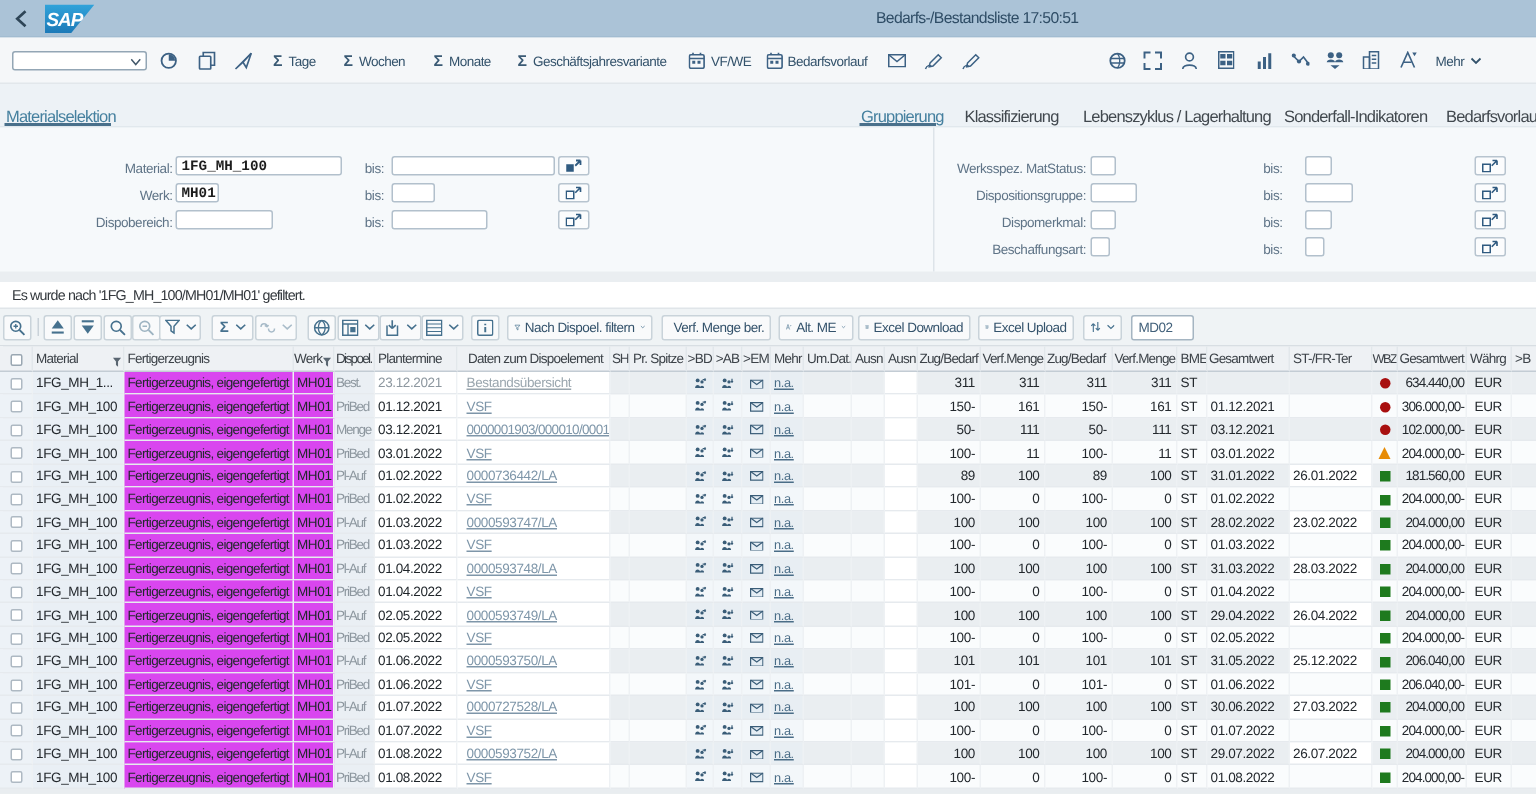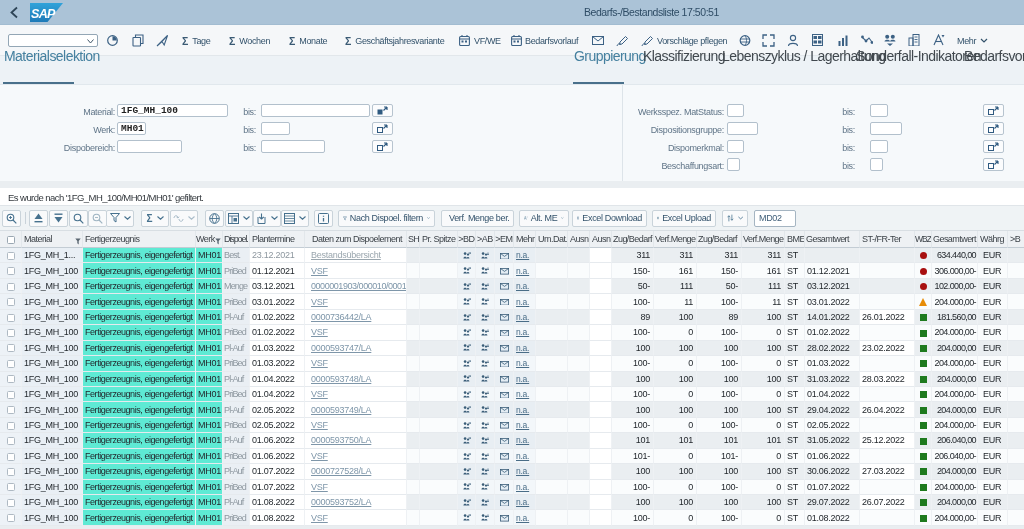--- a/index.html
+++ b/index.html
@@ -8,21 +8,21 @@
 
 #shell{left:0;top:0;width:1024px;height:25px;background:#abc3d7;border-bottom:1px solid #a2bcd1}
 #title{left:584px;top:6px;font-size:10.5px;letter-spacing:-0.45px;color:#2f4d66}
 
 #topbar{left:0;top:25px;width:1024px;height:31px;background:#f5f7f9;border-bottom:1px solid #e2e7eb}
 #topbar .it{position:absolute;top:0;height:31px;display:flex;align-items:center;font-size:9px;letter-spacing:-0.35px;color:#33526b;white-space:nowrap}
 #topbar .sg{font-size:10.5px;font-weight:bold;color:#3a5a74;margin-right:4px;letter-spacing:0}
 #combo{left:8px;top:34px;width:90px;height:13px;background:#fff;border:1px solid #93a6b5;border-radius:2px}
 
 #tabbar{left:0;top:56px;width:1024px;height:29px;background:#edf2f6;border-bottom:1px solid #e1e8ed}
-.tab{position:absolute;top:48px;font-size:14px;letter-spacing:-0.55px;color:#41484e;white-space:nowrap}
+.tab{position:absolute;top:72px;font-size:11px;letter-spacing:-0.55px;color:#41484e;white-space:nowrap}
 .tab.act{color:#4c7fa0;color:#45809f}
 .tabline{position:absolute;height:2.5px;background:#49708b}
 
 #form{left:0;top:85px;width:1024px;height:96px;background:#f6f9fb}
 .flabel{position:absolute;font-size:9px;letter-spacing:-0.3px;color:#5f7487;text-align:right;white-space:nowrap}
 .finput{position:absolute;height:13px;background:#fff;border:1px solid #b2c0cc;border-radius:2px;font-family:"Liberation Mono",monospace;font-size:9.5px;font-weight:bold;color:#1d1d1d;letter-spacing:0;line-height:11px;padding-left:3px}
 .fbtn{position:absolute;width:21px;height:13px;background:#fbfcfd;border:1px solid #b7c4cf;border-radius:2px;display:flex;align-items:center;justify-content:center}
 #fdivider{left:622px;top:85px;width:1px;height:96px;background:#dde4e9}
 
 #msgbar{left:0;top:188px;width:1024px;height:18px;background:#fff;border-bottom:1px solid #e0e5e9;font-size:9.5px;letter-spacing:-0.55px;color:#33383d;line-height:20px;padding-left:8px}
@@ -37,21 +37,21 @@
 #tbl td{height:15.45px;border-bottom:1px solid #e6eaee;border-right:1px solid #eef1f4;padding:0 2px 0 2px;white-space:nowrap;overflow:hidden;vertical-align:middle;position:relative}
 #tbl .r{text-align:right;padding-right:3px}
 #tbl .c{text-align:center;padding:0}
 .lnk{color:#7e96a9;text-decoration:underline}
 .lnk1{color:#9aa6ae;text-decoration:underline}
 .na{color:#4a6d87;text-decoration:underline}
 .grey{color:#8d979f}
 .dt{color:#1e2429}
 .cb{width:8px;height:8px;background:#fff;border:1px solid #aeb9c3;border-radius:1.5px;display:inline-block;vertical-align:middle}
 
-.c-cb{background:#edf2f7}.c-mat{background:#e9eff5}.c-kz{background:#5eead4}.c-dp{background:#eaeff4}.c-wh{background:#ffffff}
+.c-cb{background:#edf2f7}.c-mat{background:#e9eff5}.c-kz{background:#d946ef}.c-dp{background:#eaeff4}.c-wh{background:#ffffff}
 tr.od .st{background:#eaeef1}tr.ev .st{background:#fafcfd}
 tr.od .sti{background:#e8eef3}tr.ev .sti{background:#f3f7fa}
 .ind{display:inline-block;vertical-align:middle}
 #botstrip{left:0;top:525px;width:1024px;height:4px;background:#e9edf0}
 .chev{display:inline-block;margin-left:4px}
 </style></head>
 <body>
 
 <div class="abs" id="shell"></div>
 <svg class="abs" style="left:9px;top:6px" width="10" height="13" viewBox="0 0 10 13">
@@ -105,21 +105,20 @@
       <path d="M0.5 0.5 L6 5 L11.5 0.5" fill="none" stroke="#3c6184" stroke-width="1"></path>
     </svg>
 <svg class="abs" style="left:616px;top:9px" width="13" height="13" viewBox="0 0 13 13">
       <path d="M1 12 C2 9 4 9.5 5 10.5" fill="none" stroke="#3c6184" stroke-width="1"></path>
       <path d="M4 8 L9.5 2.5 L11.5 4.5 L6 10 L3.5 10.5 Z" fill="none" stroke="#3c6184" stroke-width="1"></path>
     </svg>
 <svg class="abs" style="left:641px;top:9px" width="13" height="13" viewBox="0 0 13 13">
       <path d="M1 12 C2 9 4 9.5 5 10.5" fill="none" stroke="#3c6184" stroke-width="1"></path>
       <path d="M4 8 L9.5 2.5 L11.5 4.5 L6 10 L3.5 10.5 Z" fill="none" stroke="#3c6184" stroke-width="1"></path>
     </svg>
-<div class="it" style="left:657px">Vorschläge pflegen</div>
 <svg class="abs" style="left:739px;top:9px" width="12" height="13" viewBox="0 0 12 13">
       <circle cx="6" cy="6.5" r="4.8" fill="none" stroke="#3c6184" stroke-width="1.2"></circle>
       <path d="M6 1.7 C8 4 8 9 6 11.3 M1.5 5 H10.5 M1.5 8 H10.5" fill="none" stroke="#3c6184" stroke-width="0.9"></path>
     </svg>
 <svg class="abs" style="left:762px;top:9px" width="13" height="13" viewBox="0 0 13 13">
       <path d="M1 5 V1 H5 M8 1 H12 V5 M12 8 V12 H8 M5 12 H1 V8" fill="none" stroke="#3c6184" stroke-width="1.3"></path>
     </svg>
 <svg class="abs" style="left:787px;top:9px" width="12" height="13" viewBox="0 0 12 13">
       <circle cx="6" cy="4" r="2.6" fill="none" stroke="#3c6184" stroke-width="1.1"></circle>
       <path d="M1.5 12 C1.5 8.5 10.5 8.5 10.5 12" fill="none" stroke="#3c6184" stroke-width="1.1"></path>
@@ -657,21 +656,21 @@
           </svg></td>
 <td class="sti"><span class="na" style="font-size:8.5px">n.a.</span></td>
 <td class="st"></td>
 <td class="st"></td>
 <td class="c-wh"></td>
 <td class="st r">89</td>
 <td class="st r">100</td>
 <td class="st r">89</td>
 <td class="st r">100</td>
 <td class="st">ST</td>
-<td class="st">14.01.2022</td>
+<td class="st">31.01.2022</td>
 <td class="c-wh">26.01.2022</td>
 <td class="st c"><span class="ind" style="width:7px;height:7px;background:#1e7a1e"></span></td>
 <td class="st r" style="letter-spacing:-0.6px;padding-right:1px">181.560,00</td>
 <td class="st" style="padding-left:5px">EUR</td>
 <td class="st"></td>
 </tr>
 <tr class="ev">
 <td class="c c-cb"><span class="cb"></span></td>
 <td class="c-mat">1FG_MH_100</td>
 <td class="c-kz" style="letter-spacing:-0.45px">Fertigerzeugnis, eigengefertigt</td>

